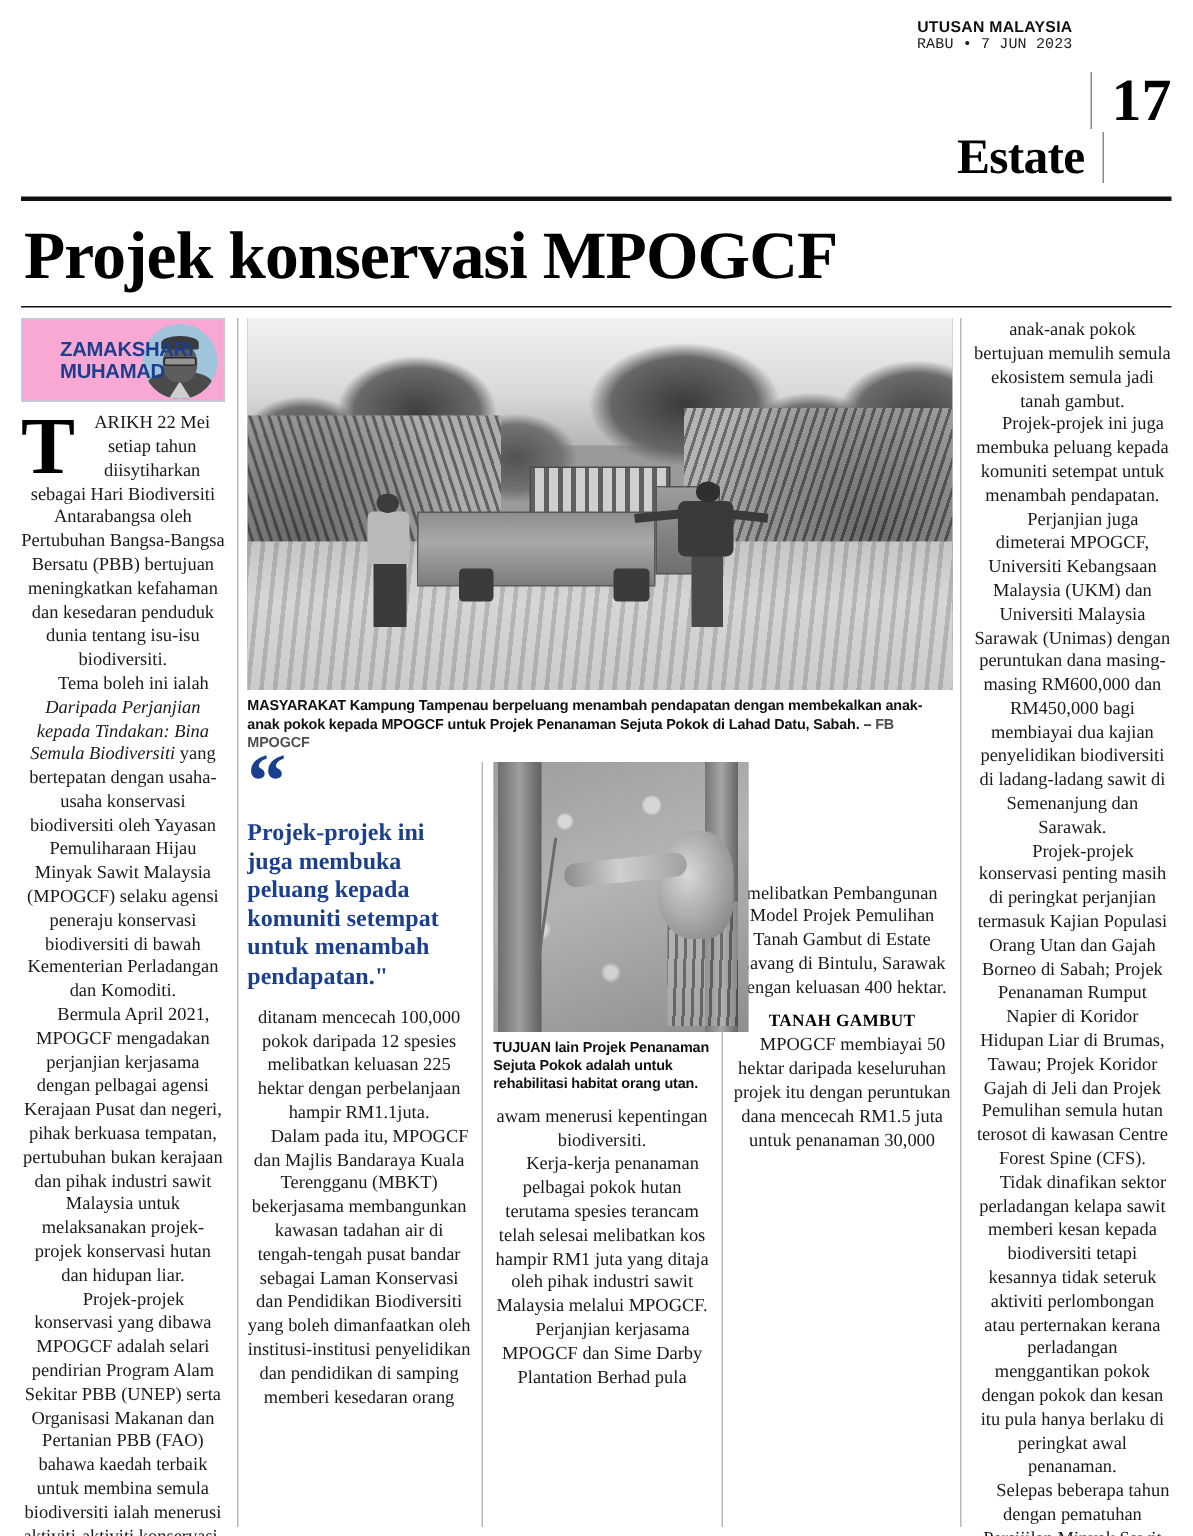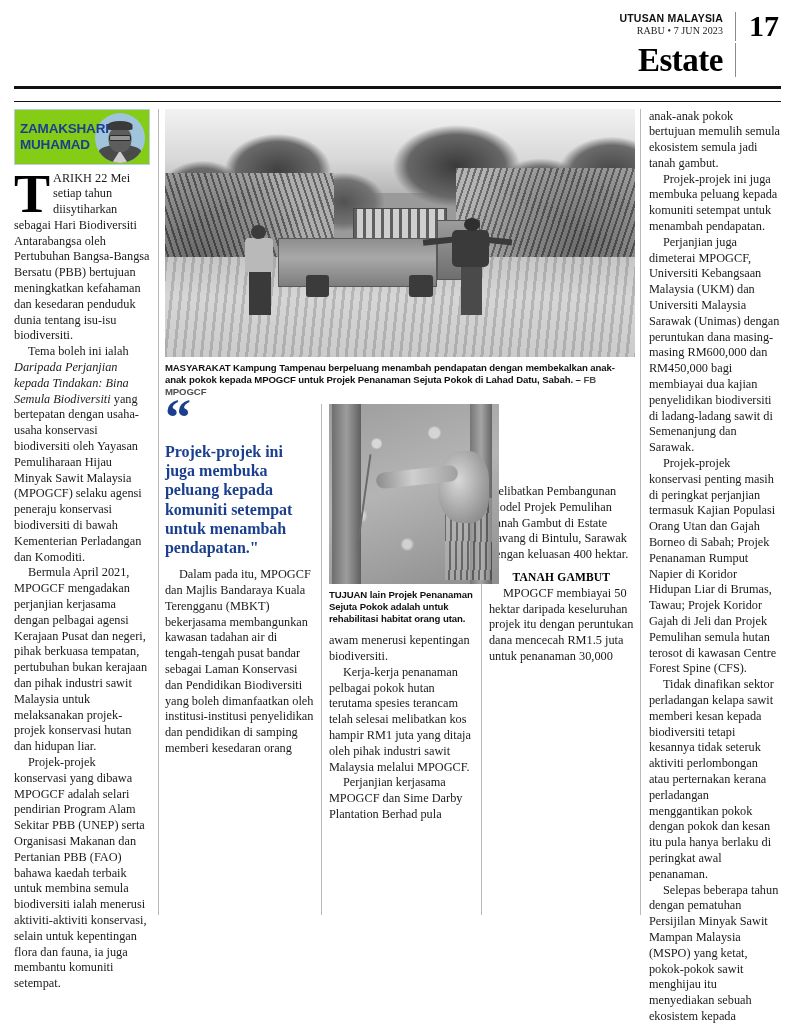--- a/index.html
+++ b/index.html
@@ -39,36 +39,37 @@
   }
   .paper-name {
     font-family: "Liberation Sans", sans-serif;
     font-weight: bold;
     font-size: 10.5px;
     letter-spacing: 0.2px;
     color: #111;
     line-height: 1.15;
   }
   .paper-date {
-    font-family: Liberation Serif, serif;
+    font-family: Liberation Mono, monospace;
     font-size: 10px;
     color: #222;
     line-height: 1.3;
     letter-spacing: 0.1px;
   }
   .page-number {
     font-family: "Liberation Serif", serif;
     font-weight: bold;
-    font-size: 30px;
+    font-size: 40px;
     line-height: 0.95;
     color: #000;
     padding-left: 13px;
     border-left: 1px solid #8a8a8a;
     min-width: 46px;
     text-align: left;
+    margin-top: 36px;
   }
   .section-row {
     display: flex;
     justify-content: flex-end;
     align-items: flex-end;
     margin-top: 2px;
   }
   .section-title {
     font-family: "Liberation Serif", serif;
     font-weight: bold;
@@ -128,22 +129,23 @@
   .col5 { width: 149px; padding-left: 8px; }
 
   
   .byline-box {
     border: 1px solid #b7cfe0;
     height: 56px;
     display: flex;
     align-items: center;
     position: relative;
     overflow: hidden;
-    background: #84cc16;
+    background: #f9a8d4;
     margin-bottom: 6px;
+    justify-content: center;
   }
   .byline-name {
     font-family: "Liberation Sans", sans-serif;
     font-weight: bold;
     font-size: 13.5px;
     line-height: 1.12;
     color: #1b3f8f;
     letter-spacing: -0.2px;
     padding-left: 5px;
     z-index: 2;
@@ -217,20 +219,21 @@
     font-family: "Liberation Serif", serif;
     font-size: 12.3px;
     line-height: 1.285;
     color: #1a1a1a;
     text-align: left;
     hyphens: none;
   }
   .ptext p {
     margin: 0;
     text-indent: 14px;
+    text-align: center;
   }
   .ptext p.noindent { text-indent: 0; }
   .ptext em { font-style: italic; }
 
   .dropcap-para {
     position: relative;
   }
   .dropcap {
     float: left;
     font-family: "Liberation Serif", serif;
@@ -434,20 +437,21 @@
     </div>
   </div>
   <div class="section-row">
     <div class="section-title">Estate</div>
     <div class="section-spacer"></div>
   </div>
 
   <div class="rule-thick"></div>
 
   <div class="headline">
+    <div>Projek konservasi MPOGCF</div>
   </div>
 
   <div class="rule-thin"></div>
 
   <div class="body-grid">
 
     <div class="col col1">
       <div class="byline-box">
         <div class="byline-name">
           <div>ZAMAKSHARI</div>
@@ -500,20 +504,21 @@
       <div class="caption"><span class="lead">MASYARAKAT</span><span> Kampung Tampenau berpeluang menambah pendapatan dengan membekalkan anak-anak pokok kepada MPOGCF untuk Projek Penanaman Sejuta Pokok di Lahad Datu, Sabah. – </span><span class="credit">FB MPOGCF</span></div>
 
       <div class="mid-lower">
 
         <div class="sub subcol-a">
           <div class="pullquote">
             <div class="pq-mark">“</div>
             <div class="pq-text">Projek-projek ini juga membuka peluang kepada komuniti setempat untuk menambah pendapatan."</div>
           </div>
           <div class="ptext" style="margin-top:10px;">
+            <p class="noindent">ditanam mencecah 100,000 pokok daripada 12 spesies melibatkan keluasan 225 hektar dengan perbelanjaan hampir RM1.1juta.</p>
             <p>Dalam pada itu, MPOGCF dan Majlis Bandaraya Kuala Terengganu (MBKT) bekerjasama membangunkan kawasan tadahan air di tengah-tengah pusat bandar sebagai Laman Konservasi dan Pendidikan Biodiversiti yang boleh dimanfaatkan oleh institusi-institusi penyelidikan dan pendidikan di samping memberi kesedaran orang</p>
           </div>
         </div>
 
         <div class="sub subcol-b col-sep">
           <div class="photo photo-orang">
             <div class="orang-bg"></div>
             <div class="orang-trunk-l"></div>
             <div class="orang-trunk-r"></div>
             <div class="orang-vine"></div>

